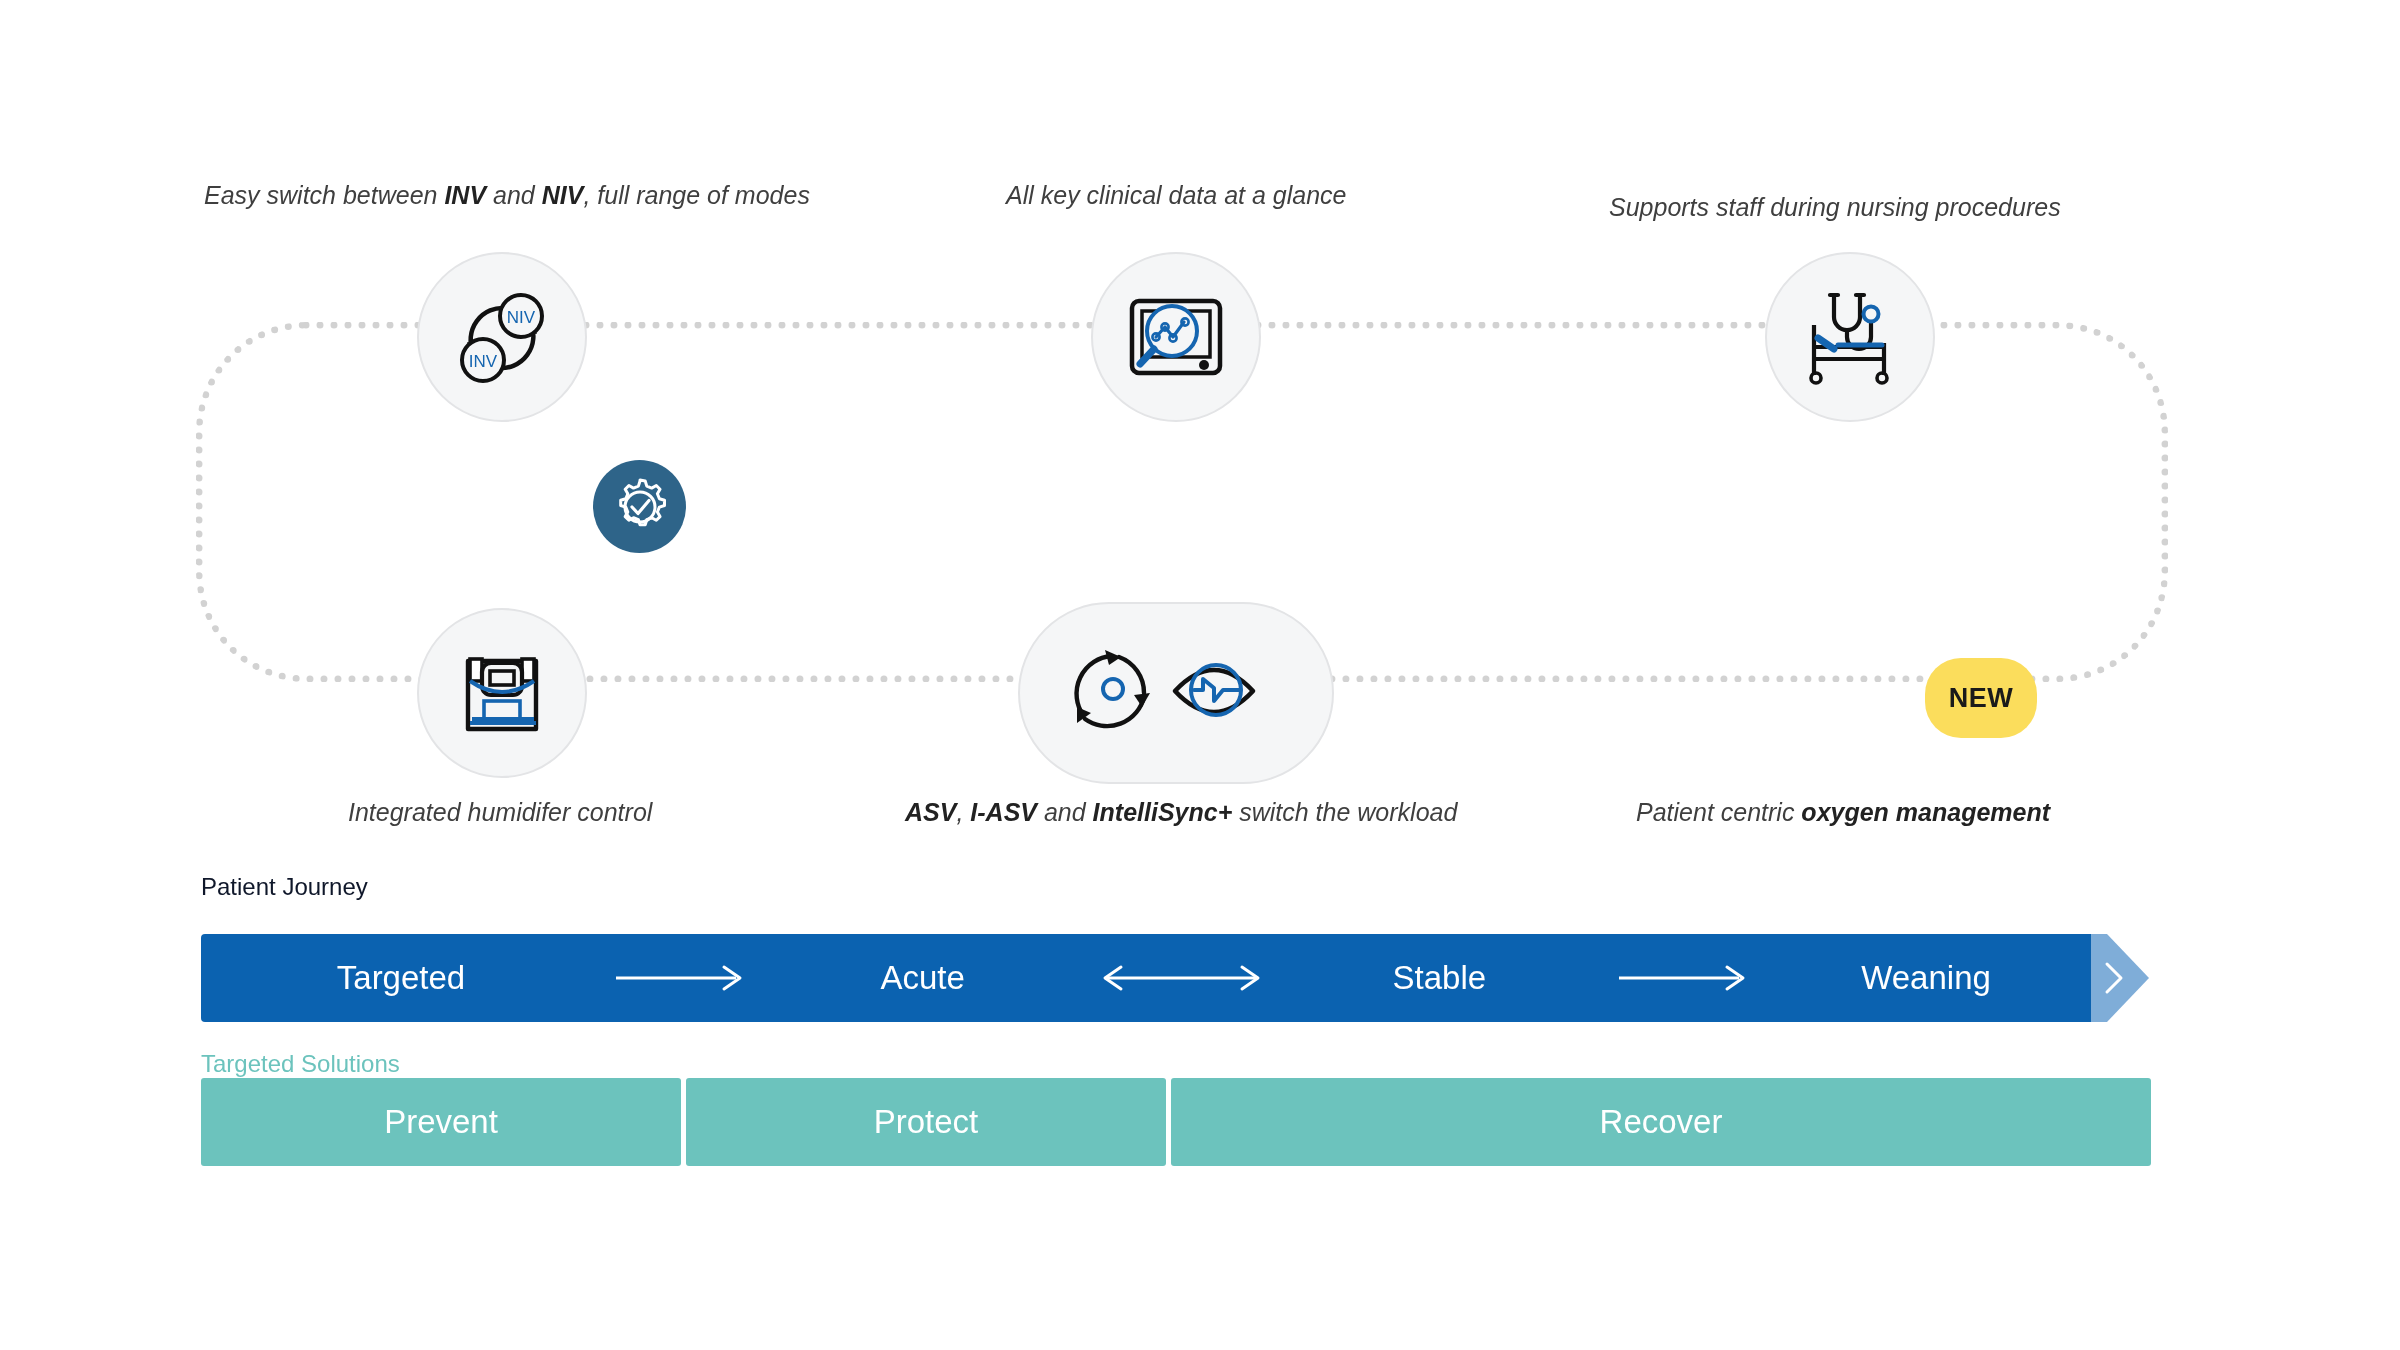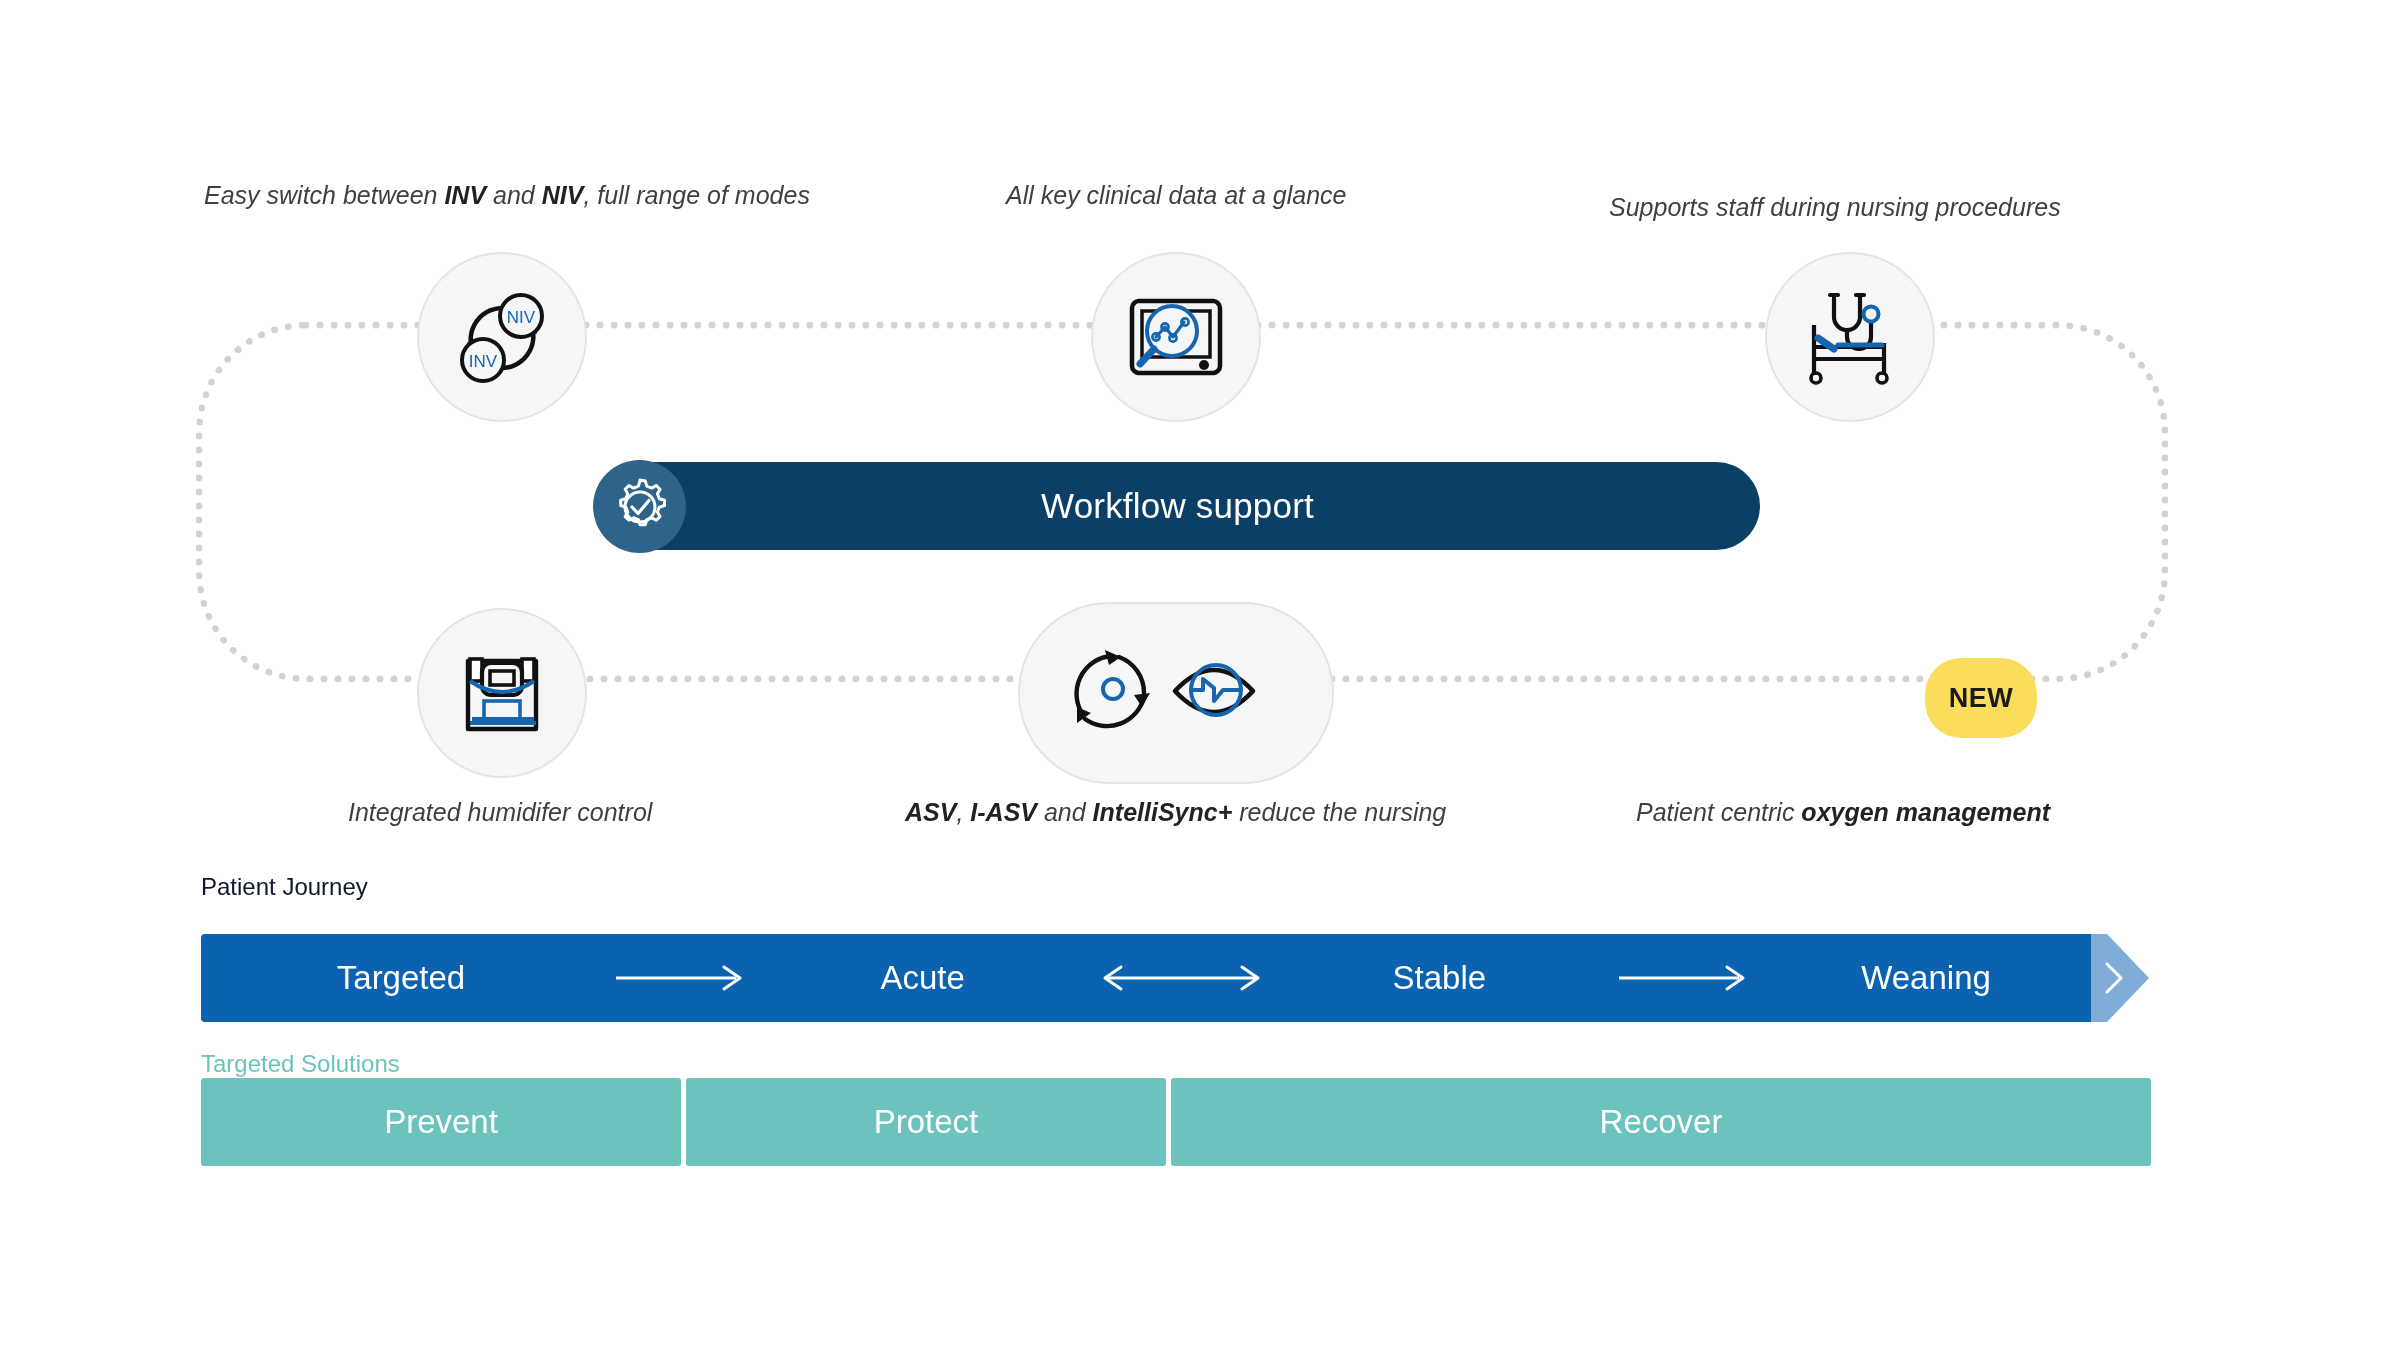--- a/index.html
+++ b/index.html
@@ -257,23 +257,20 @@
       <line x1="90" y1="62" x2="90" y2="94" stroke="#111" stroke-width="4.2"></line>
       <line x1="20" y1="78" x2="92" y2="78" stroke="#111" stroke-width="4.2"></line>
       <line x1="20" y1="66" x2="92" y2="66" stroke="#111" stroke-width="4.2"></line>
       <path d="M24 57 L40 68" stroke="#1565b0" stroke-width="7" stroke-linecap="round"></path>
       <line x1="44" y1="64" x2="88" y2="64" stroke="#1565b0" stroke-width="5" stroke-linecap="round"></line>
       <circle cx="22" cy="97" r="5" fill="none" stroke="#111" stroke-width="3.6"></circle>
       <circle cx="88" cy="97" r="5" fill="none" stroke="#111" stroke-width="3.6"></circle>
     </svg>
   </div>
 
-  <div class="workflow-bar">
-    <span class="workflow-label">Workflow support</span>
-  </div>
   <div class="workflow-gear">
     <svg width="62" height="62" viewBox="0 0 62 62">
       <path d="M31 4 l5.2 1 1.6 5.1 4.9 2 4.6-2.6 3.7 3.7 -2.6 4.6 2 4.9 5.1 1.6 0 5.2 -5.1 1.6 -2 4.9 2.6 4.6 -3.7 3.7 -4.6-2.6 -4.9 2 -1.6 5.1 -5.2 0 -1.6-5.1 -4.9-2 -4.6 2.6 -3.7-3.7 2.6-4.6 -2-4.9 -5.1-1.6 0-5.2 5.1-1.6 2-4.9 -2.6-4.6 3.7-3.7 4.6 2.6 4.9-2 1.6-5.1 z" fill="none" stroke="#ffffff" stroke-width="3" stroke-linejoin="round"></path>
       <circle cx="31" cy="31" r="15" fill="none" stroke="#ffffff" stroke-width="3"></circle>
       <path d="M23 31 L29 37.5 L40 24.5" fill="none" stroke="#ffffff" stroke-width="3.2" stroke-linecap="round" stroke-linejoin="round"></path>
     </svg>
   </div>
 
   <div class="bubble b-humid">
     <svg width="112" height="112" viewBox="0 0 112 112">
@@ -303,21 +300,21 @@
       <path d="M143 57 L152 57 L152 46 L163 55 L163 68 L172 57 L188 57" fill="none" stroke="#1565b0" stroke-width="4" stroke-linejoin="round" stroke-linecap="round"></path>
     </svg>
   </div>
 
 
   <div class="new-badge">NEW</div>
 
   <div class="caption cap-bot-1">Integrated humidifer control</div>
 
   <div class="caption cap-bot-2">
-    <b>ASV</b><span>, </span><b>I-ASV</b><span> and </span><b>IntelliSync+</b><span> reduce the nursing</span>
+    <b>ASV</b><span>, </span><b>I-ASV</b><span> and </span><b>IntelliSync+</b><span> switch the workload</span>
   </div>
 
   <div class="caption cap-bot-3">
     <span>Patient centric </span><b>oxygen management</b>
   </div>
 
   <div class="section-label journey-label">Patient Journey</div>
 
   <div class="journey-bar">
     <div class="journey-body">

